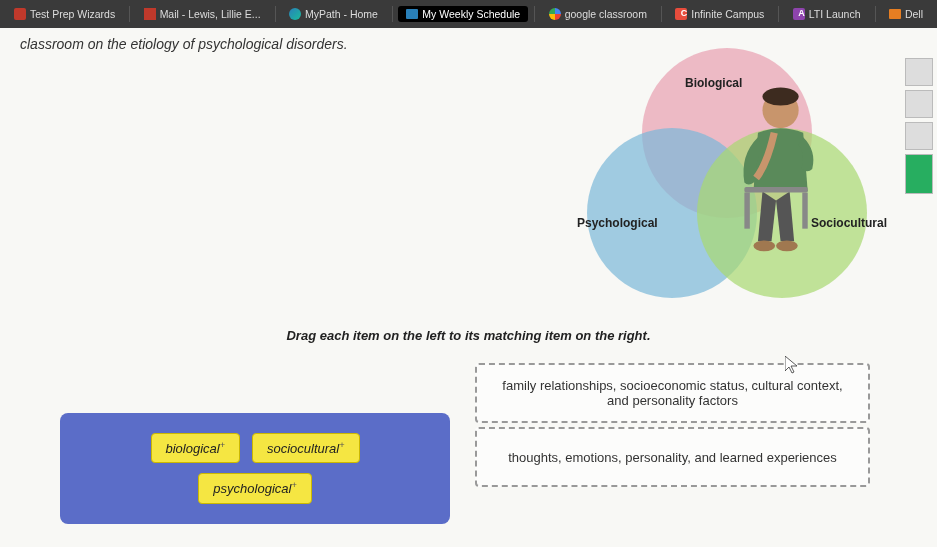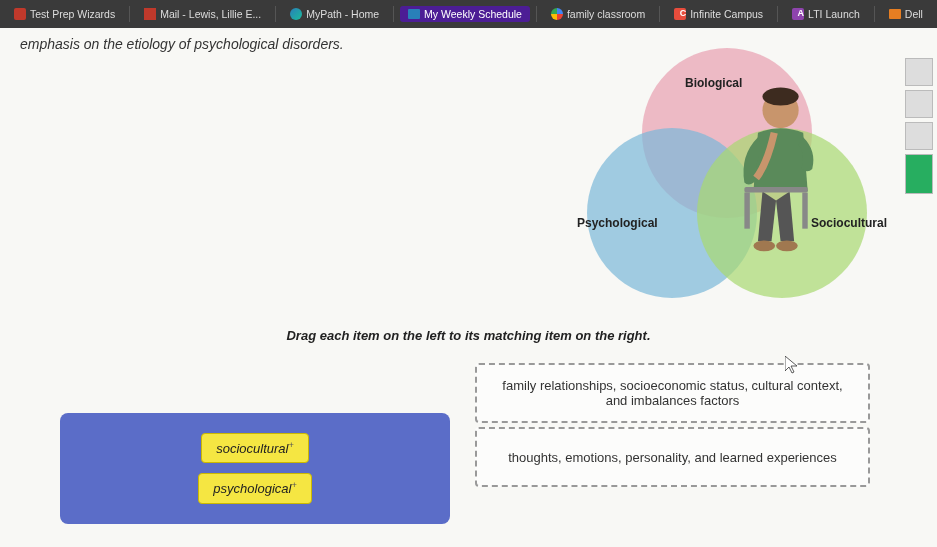--- a/index.html
+++ b/index.html
@@ -34,21 +34,21 @@
       white-space: nowrap;
       cursor: pointer;
     }
     .toolbar-tab .tab-icon {
       width: 12px;
       height: 12px;
       display: inline-block;
       flex-shrink: 0;
     }
     .toolbar-tab.active-tab {
-      background: #4c1d95;
+      background: #000000;
       color: #fff;
     }
     .tab-icon-test { background: #c0392b; border-radius: 2px; }
     .tab-icon-mypath {
       width: 14px; height: 14px;
       border-radius: 50%;
       background: linear-gradient(135deg, #2980b9, #1abc9c);
     }
     .tab-icon-google {
       width: 12px; height: 12px; border-radius: 50%;
@@ -265,21 +265,21 @@
   <div class="tab-divider"></div>
 
   <div class="toolbar-tab active-tab">
     <span style="display:inline-block;width:12px;height:10px;background:#2980b9;border-radius:1px;"></span>
     <span>My Weekly Schedule</span>
   </div>
   <div class="tab-divider"></div>
 
   <div class="toolbar-tab">
     <span class="tab-icon tab-icon-google"></span>
-    <span>family classroom</span>
+    <span>google classroom</span>
   </div>
   <div class="tab-divider"></div>
 
   <div class="toolbar-tab">
     <span class="tab-icon tab-icon-infinite">C</span>
     <span>Infinite Campus</span>
   </div>
   <div class="tab-divider"></div>
 
   <div class="toolbar-tab">
@@ -289,21 +289,21 @@
   <div class="tab-divider"></div>
 
   <div class="toolbar-tab">
     <span style="display:inline-block;width:12px;height:10px;background:#e67e22;border-radius:1px;"></span>
     <span>Dell</span>
   </div>
 </div>
 
 <div class="main-content">
 
-  <div class="top-text">emphasis on the etiology of psychological disorders.</div>
+  <div class="top-text">classroom on the etiology of psychological disorders.</div>
 
   <div class="venn-container">
     <div class="venn-circle venn-biological"></div>
     <div class="venn-circle venn-psychological"></div>
     <div class="venn-circle venn-sociocultural"></div>
     <div class="venn-label label-biological">Biological</div>
     <div class="venn-label label-psychological">Psychological</div>
     <div class="venn-label label-sociocultural">Sociocultural</div>
   </div>
 
@@ -329,34 +329,37 @@
     <rect x="35" y="121" width="6" height="40" fill="#888"></rect>
     <rect x="99" y="121" width="6" height="40" fill="#888"></rect>
 
     <path d="M48 105 Q60 90 68 55" stroke="#c8956c" stroke-width="8" fill="none"></path>
   </svg>
 
   <div class="instruction-text">Drag each item on the left to its matching item on the right.</div>
 
   <div class="drag-items-container">
     <div class="drag-row">
+      <div class="drag-item">
+        <span>biological</span><span class="superscript">+</span>
+      </div>
       <div class="drag-item">
         <span>sociocultural</span><span class="superscript">+</span>
       </div>
     </div>
     <div class="drag-row">
       <div class="drag-item">
         <span>psychological</span><span class="superscript">+</span>
       </div>
     </div>
   </div>
 
   <div class="drop-targets">
     <div class="drop-target">
-      <span>family relationships, socioeconomic status, cultural context, and imbalances factors</span>
+      <span>family relationships, socioeconomic status, cultural context, and personality factors</span>
     </div>
     <div class="drop-target">
       <span>thoughts, emotions, personality, and learned experiences</span>
     </div>
   </div>
 
   <div class="right-sidebar">
     <div class="sidebar-btn"></div>
     <div class="sidebar-btn"></div>
     <div class="sidebar-btn"></div>

